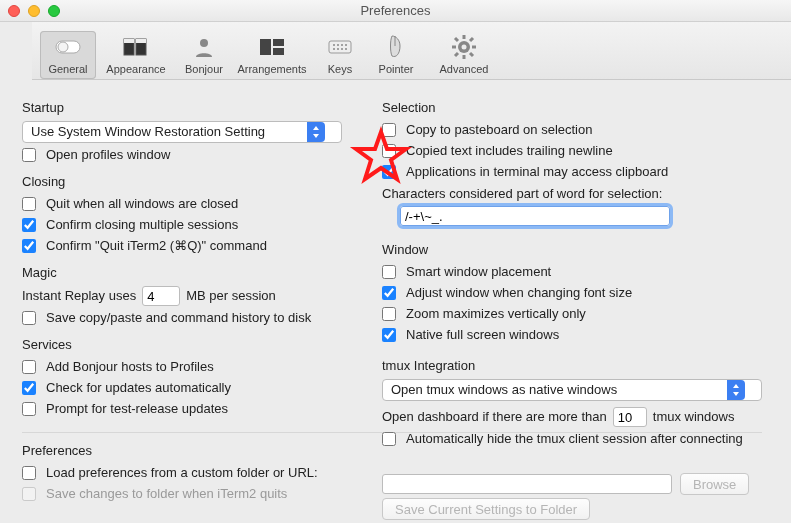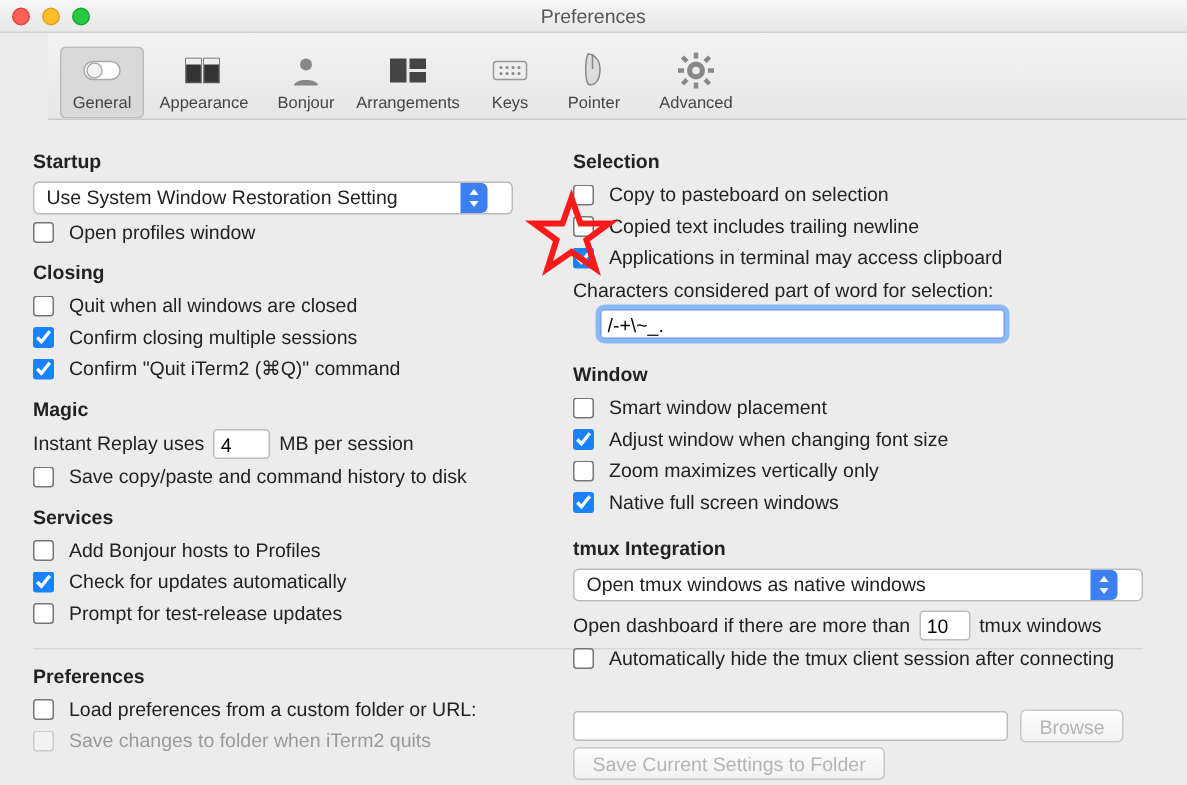--- a/index.html
+++ b/index.html
@@ -56,21 +56,21 @@
     color: #555;
   }
   .content {
     display: flex;
     padding: 10px 18px 10px 22px;
     gap: 20px;
     height: calc(523px - 80px);
   }
   .col-left { width: 340px; }
   .col-right { flex: 1; }
-  .section-title { font-weight: 700; margin: 10px 0 6px 0; }
+  .section-title { font-weight: 400; margin: 10px 0 6px 0; }
   .row { display: flex; align-items: center; gap: 6px; margin: 3px 0; line-height: 18px;}
   input[type=checkbox] {
     width: 14px; height: 14px; margin:0 4px 0 0;
     accent-color: #1a82ff;
   }
   .select {
     display: flex;
     align-items: center;
     justify-content: space-between;
     background: #fff;

